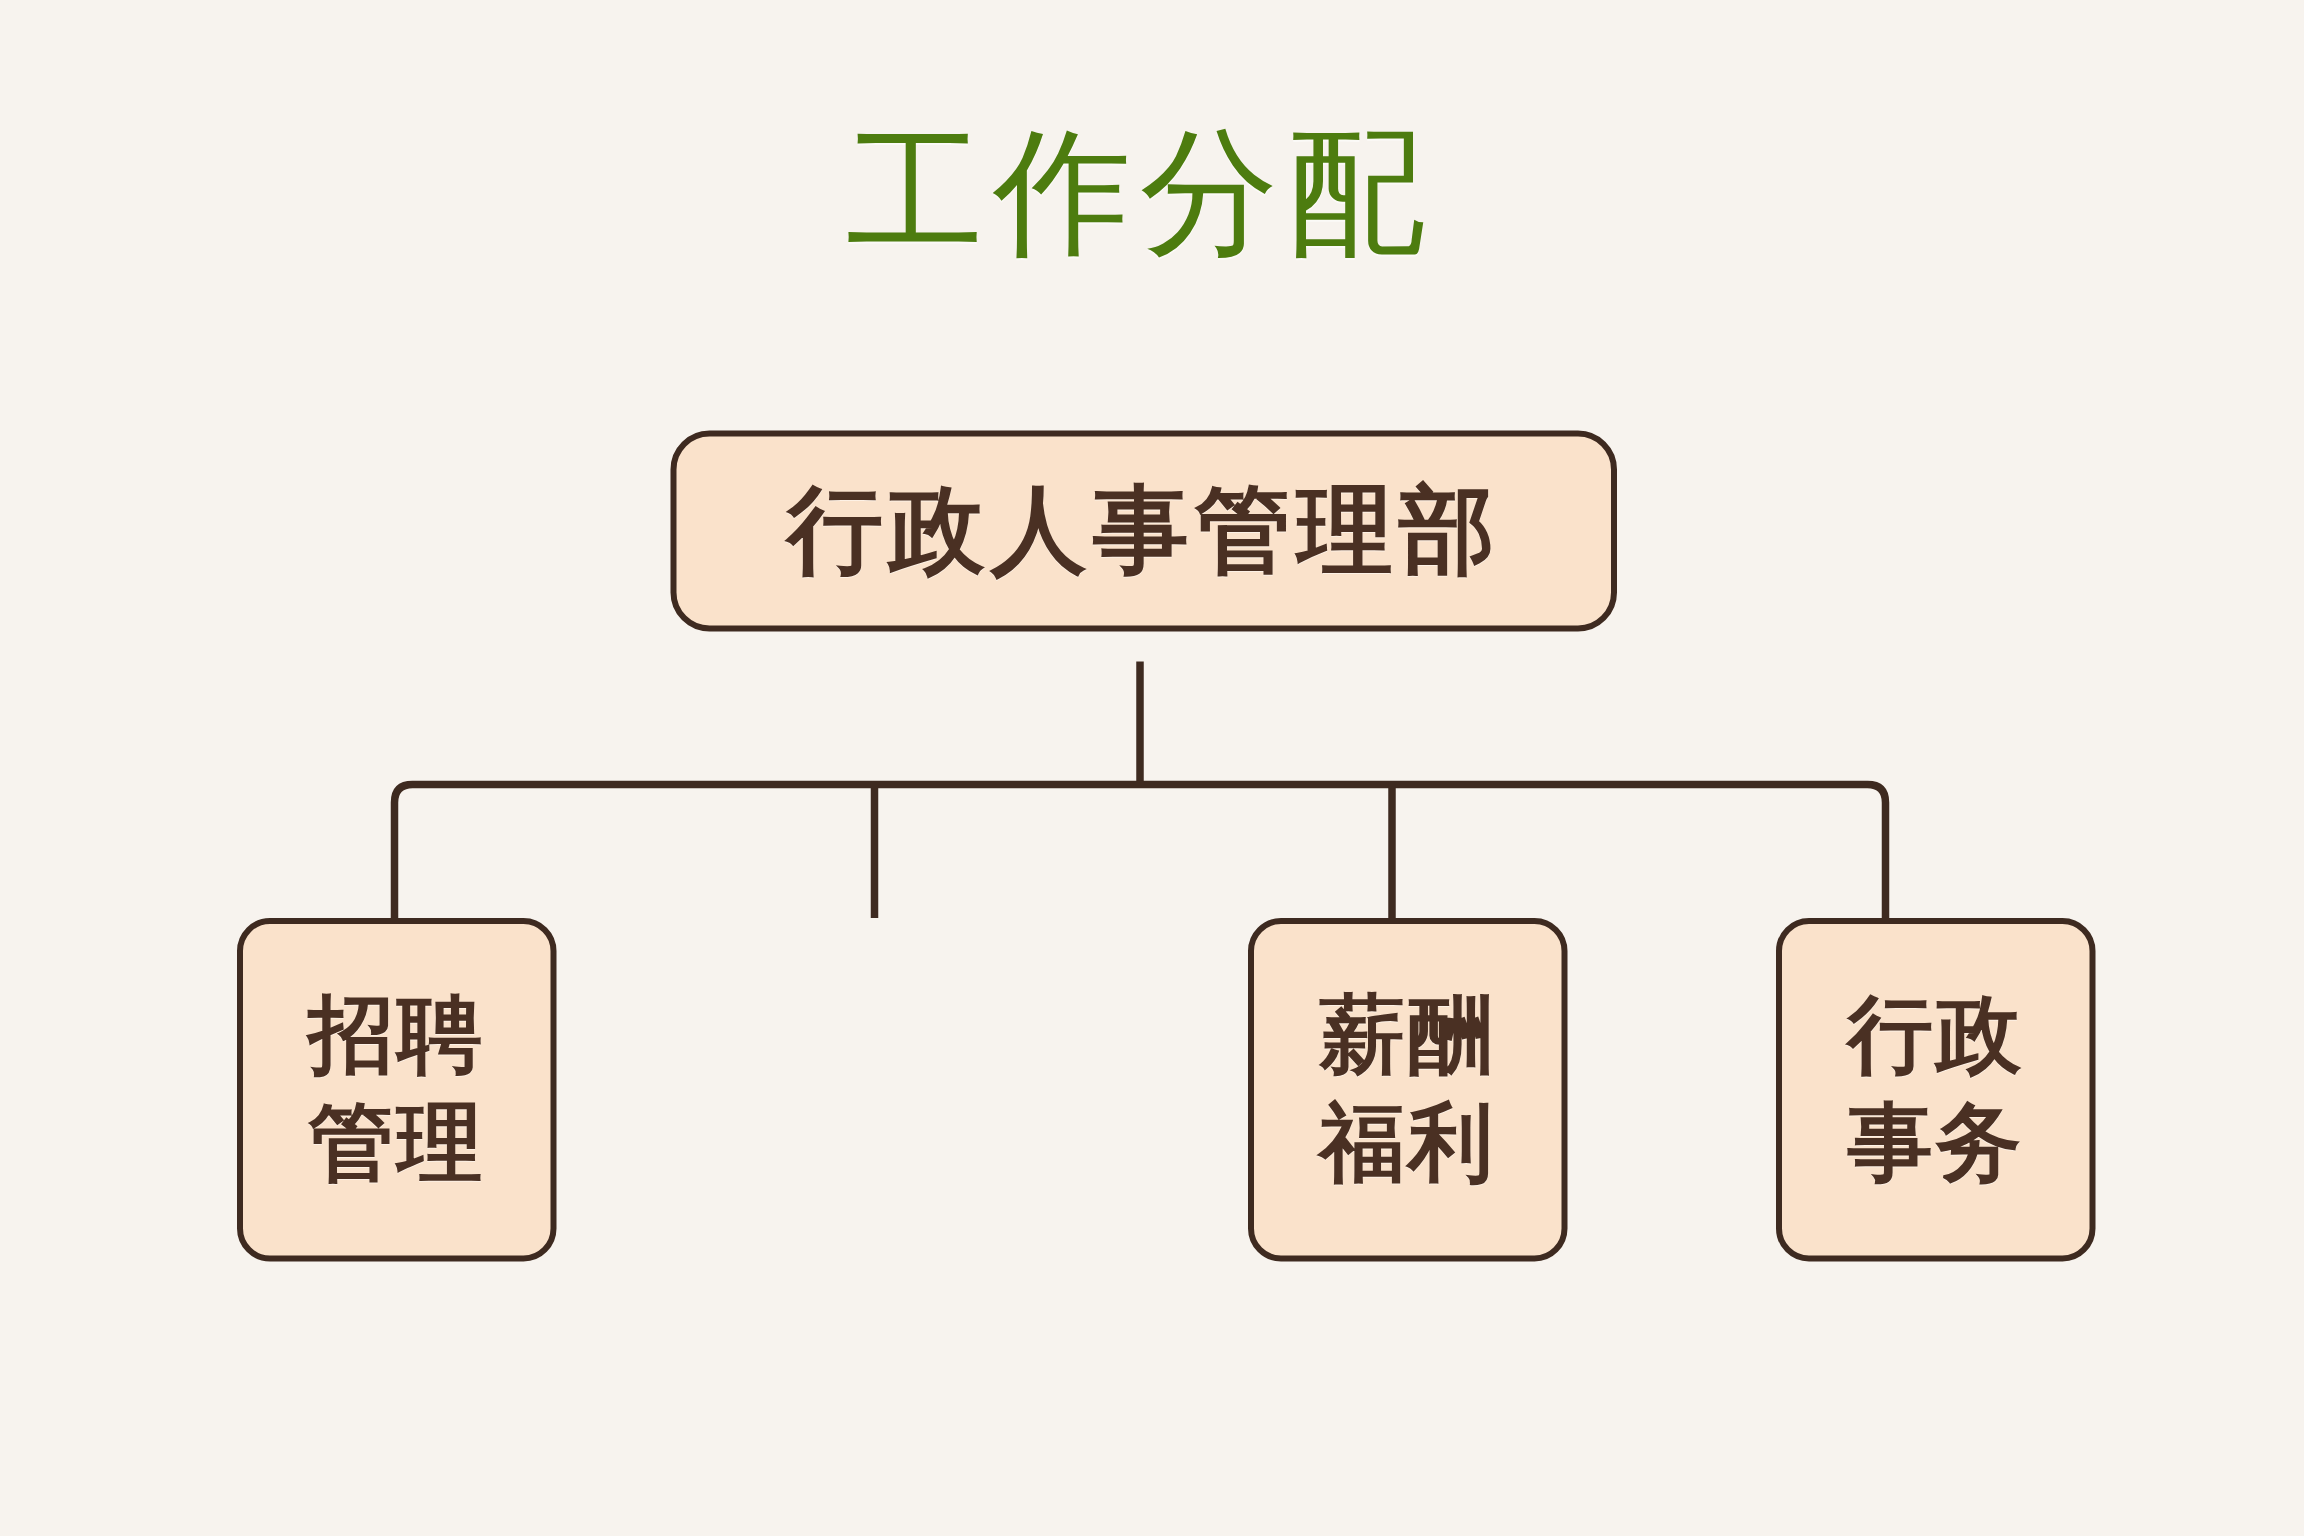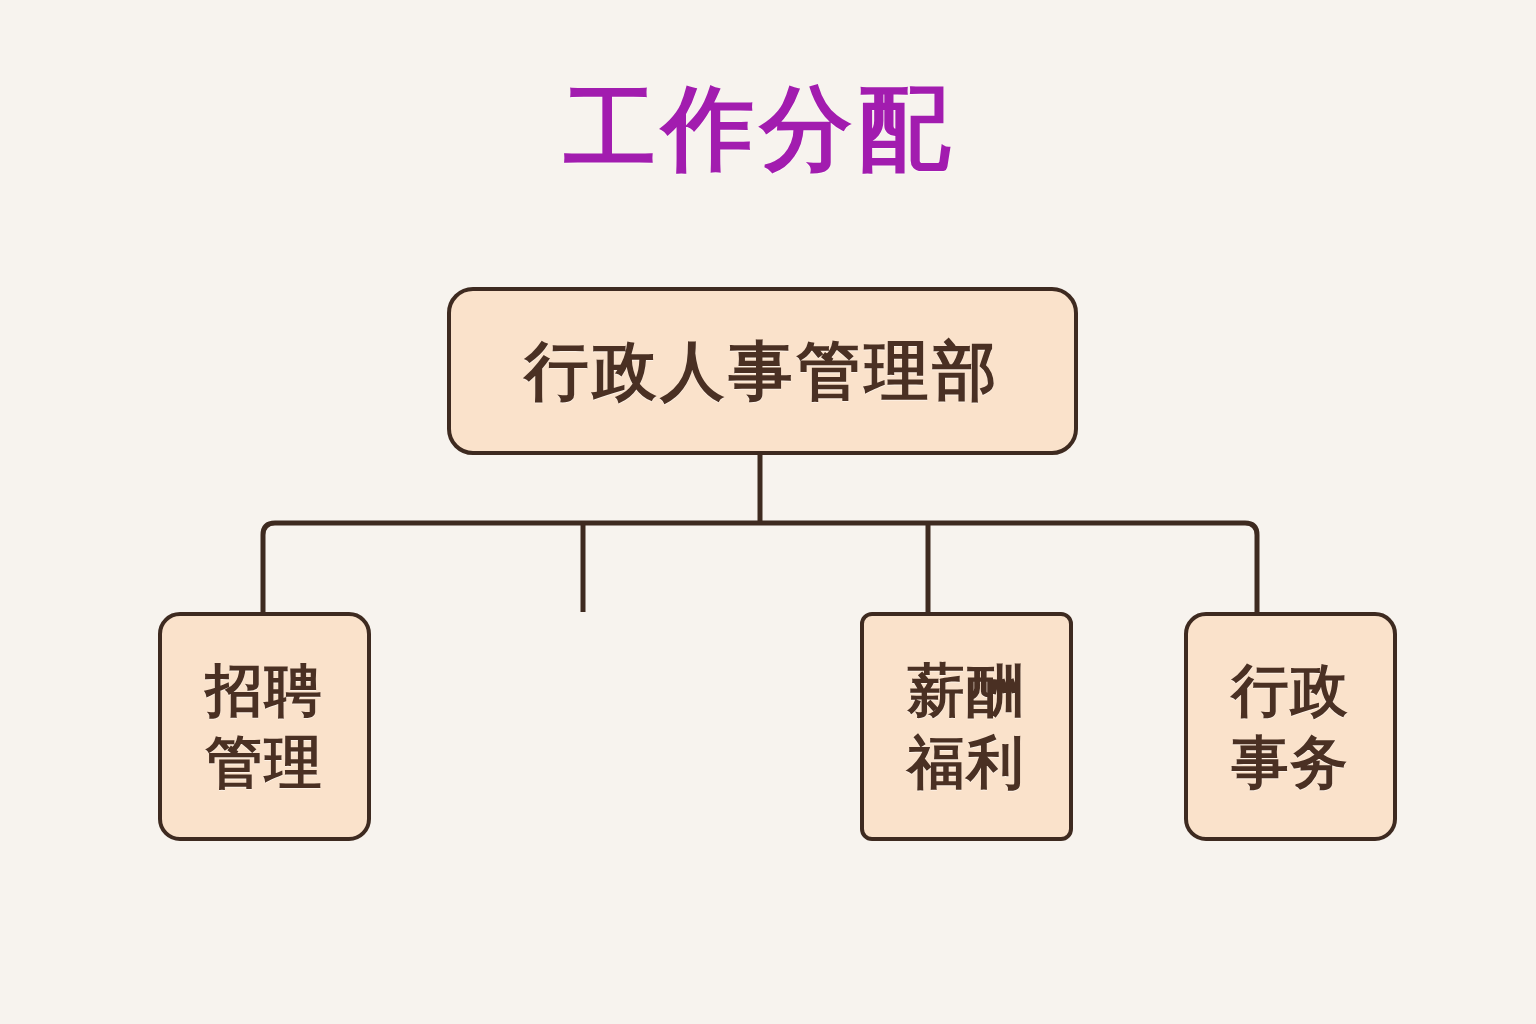--- a/index.html
+++ b/index.html
@@ -23,22 +23,22 @@
 
   
   .chart-title {
     position: absolute;
     left: 0;
     top: 78px;
     width: 1520px;
     text-align: center;
     font-size: 92px;
     line-height: 1.1;
-    font-weight: bold;
-    color: #a21caf;
+    font-weight: normal;
+    color: #4d7c0f;
     letter-spacing: 6px;
     white-space: nowrap;
     text-shadow: 0 1px 0 rgba(255,255,255,0.55);
   }
 
   
   .connectors {
     position: absolute;
     left: 0;
     top: 0;
@@ -57,39 +57,39 @@
     display: flex;
     align-items: center;
     justify-content: center;
     text-align: center;
   }
 
   .node-root {
     left: 447px;
     top: 287px;
     width: 631px;
-    height: 168px;
+    height: 134px;
     border-radius: 26px;
   }
 
   .node-root .node-label {
     font-size: 64px;
     letter-spacing: 4px;
   }
 
   .node-child {
     top: 612px;
     width: 213px;
     height: 229px;
     text-align: center;
   }
 
   .node-child-1 { left: 158px; }
   .node-child-2 { left: 477px; }
-  .node-child-3 { left: 860px; border-radius: 12px; }
+  .node-child-3 { left: 832px; }
   .node-child-4 { left: 1151px; margin-left: 33px; }
 
   .node-label {
     font-size: 57px;
     line-height: 1.26;
     font-weight: bold;
     color: #4a3023;
     letter-spacing: 2px;
     text-shadow: 0 1px 0 rgba(255,255,255,0.5);
     white-space: pre-line;

